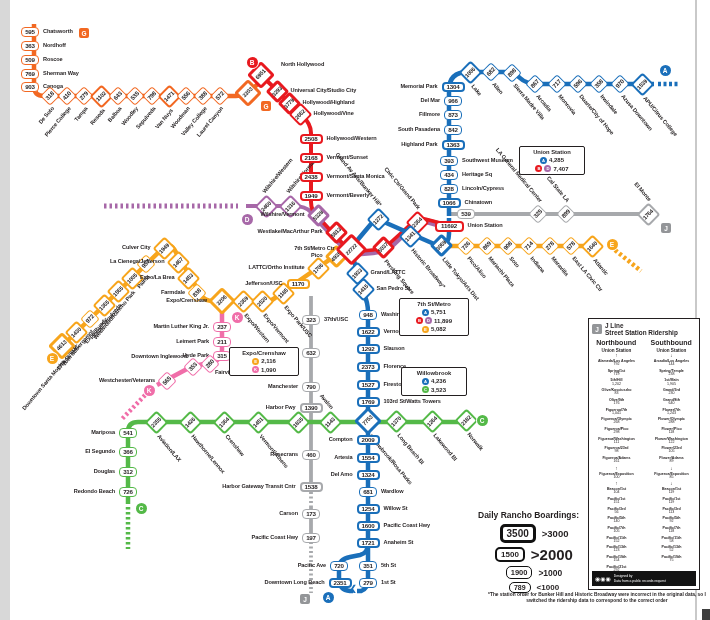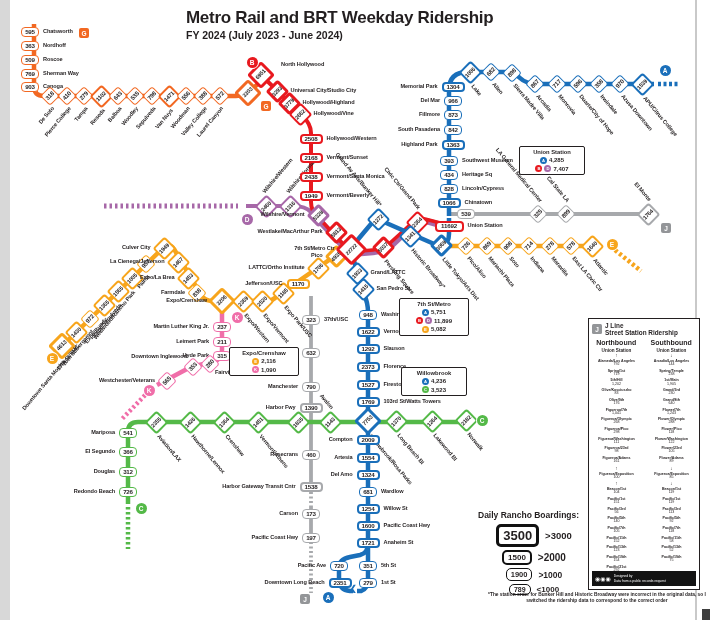--- a/index.html
+++ b/index.html
@@ -49,22 +49,20 @@
   .decor{position:absolute;font-weight:bold;line-height:1;}
 </style>
 </head>
 <body>
 
 <div class="canvas">
   <div class="edge" style="left:0;top:0;width:10px;height:620px;background:#d8d8d8;"></div>
   <div class="edge" style="left:695px;top:0;width:2px;height:620px;background:#c9c9c9;"></div>
   <div class="edge" style="left:702px;top:609px;width:8px;height:11px;background:#3f3f3f;"></div>
 
-  <div class="title">Metro Rail and BRT Weekday Ridership</div>
-  <div class="subtitle">FY 2024 (July 2023 - June 2024)</div>
 
   <svg id="rail-svg" width="710" height="620" viewBox="0 0 710 620">
       <path d="M450,214 H655" stroke="#A7A9AC" stroke-width="3.8" fill="none" stroke-linecap="butt" stroke-linejoin="round"></path>
       <path d="M311,296 V492" stroke="#A7A9AC" stroke-width="3.8" fill="none" stroke-linecap="butt" stroke-linejoin="round"></path>
       <path d="M311,492 V506" stroke="#A7A9AC" stroke-width="3.8" fill="none" stroke-linecap="butt" stroke-linejoin="round" stroke-dasharray="2 2.5"></path>
       <path d="M311,506 V542" stroke="#A7A9AC" stroke-width="3.8" fill="none" stroke-linecap="butt" stroke-linejoin="round"></path>
       <path d="M311,542 V593" stroke="#A7A9AC" stroke-width="3.8" fill="none" stroke-linecap="butt" stroke-linejoin="round" stroke-dasharray="2 2.5"></path>
       <path d="M34,24 L34,86 Q34,96 44,96 L236,96 Q245,96 251,90 L259,83" stroke="#F26822" stroke-width="4.5" fill="none" stroke-linecap="butt" stroke-linejoin="round"></path>
       <path d="M128,504 V432 Q128,422 138,422 H471" stroke="#54B948" stroke-width="4.5" fill="none" stroke-linecap="butt" stroke-linejoin="round"></path>
       <path d="M128,507 V549" stroke="#54B948" stroke-width="4.5" fill="none" stroke-linecap="butt" stroke-linejoin="round" stroke-dasharray="2.5 2.5"></path>
@@ -785,26 +783,26 @@
         <div>Designed by</div>
         <div>Data from a public records request</div>
       </div>
     </div>
   </div>
 
   <div class="legend">
     <div class="lg-title">Daily Rancho Boardings:</div>
     <div id="legend-rows">
         <div class="lg-row">
-          <span class="lg-badge" style="border-width: 3.2px; font-size: 13px;">3500</span>
+          <span class="lg-badge" style="border-width: 3.2px; font-size: 10px;">3500</span>
           <span class="lg-label" style="font-size: 9.5px;">&gt;3000</span>
         </div>
         <div class="lg-row">
           <span class="lg-badge" style="border-width: 2.4px; font-size: 8px;">1500</span>
-          <span class="lg-label" style="font-size: 10px;">&gt;2000</span>
+          <span class="lg-label" style="font-size: 15px;">&gt;2000</span>
         </div>
         <div class="lg-row">
           <span class="lg-badge" style="border-width: 1.9px; font-size: 7.5px;">1900</span>
           <span class="lg-label" style="font-size: 8.5px;">&gt;1000</span>
         </div>
         <div class="lg-row">
           <span class="lg-badge" style="border-width: 1.2px; font-size: 7px;">789</span>
           <span class="lg-label" style="font-size: 8px;">&lt;1000</span>
         </div>
       </div>

